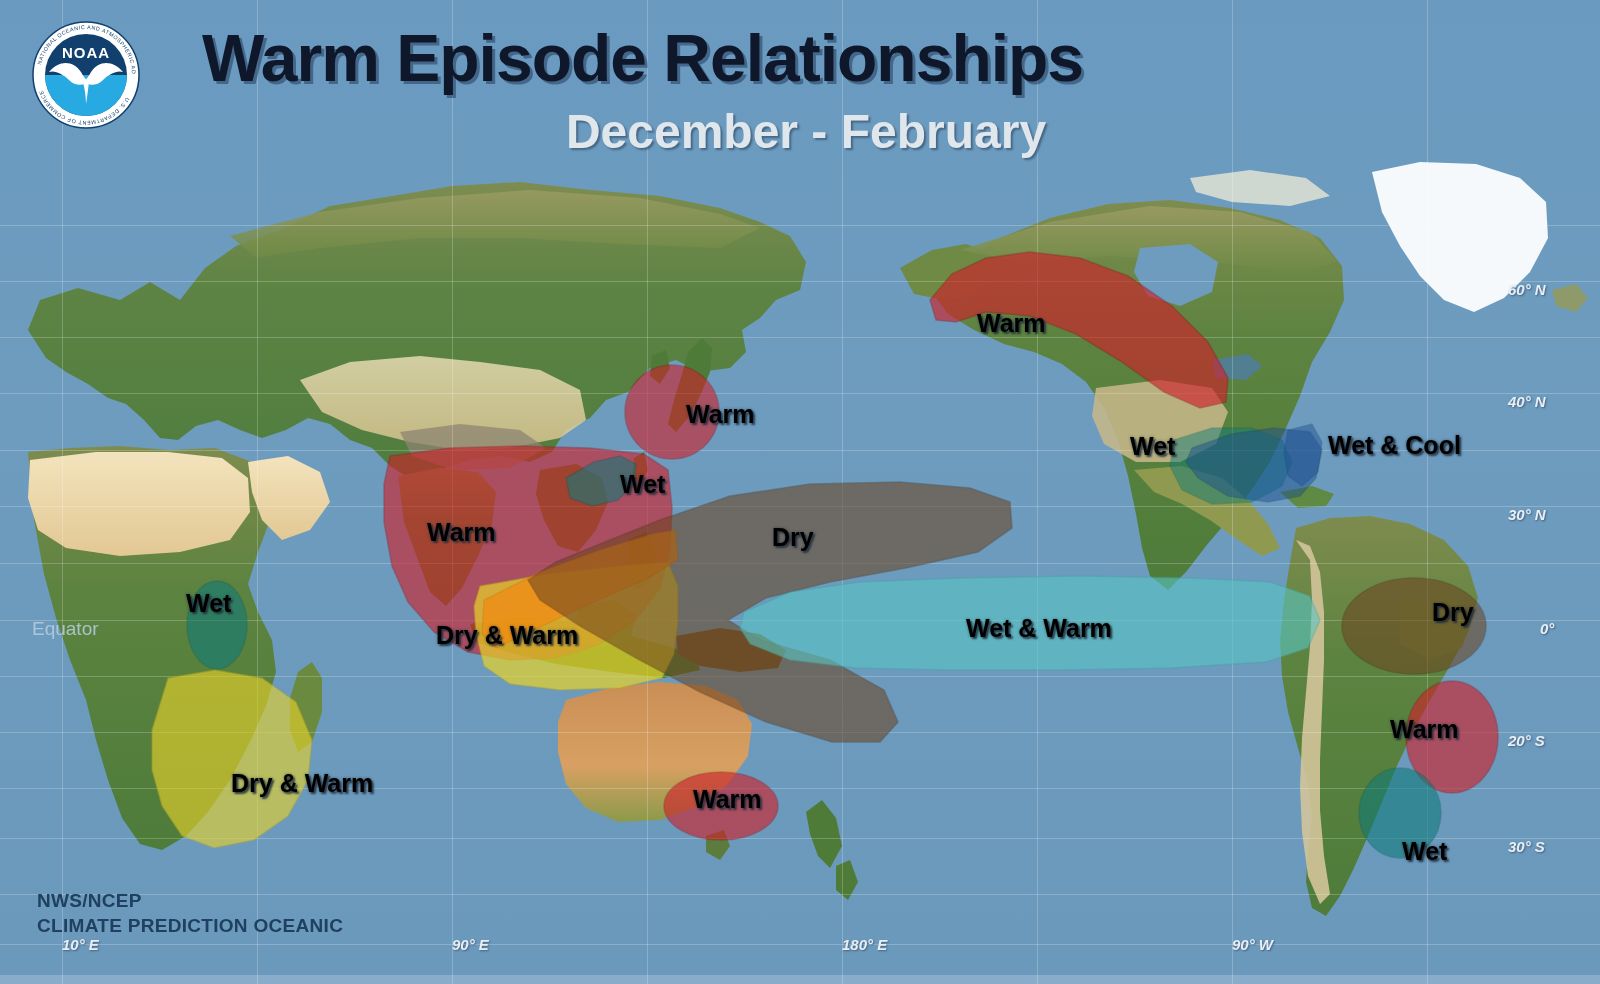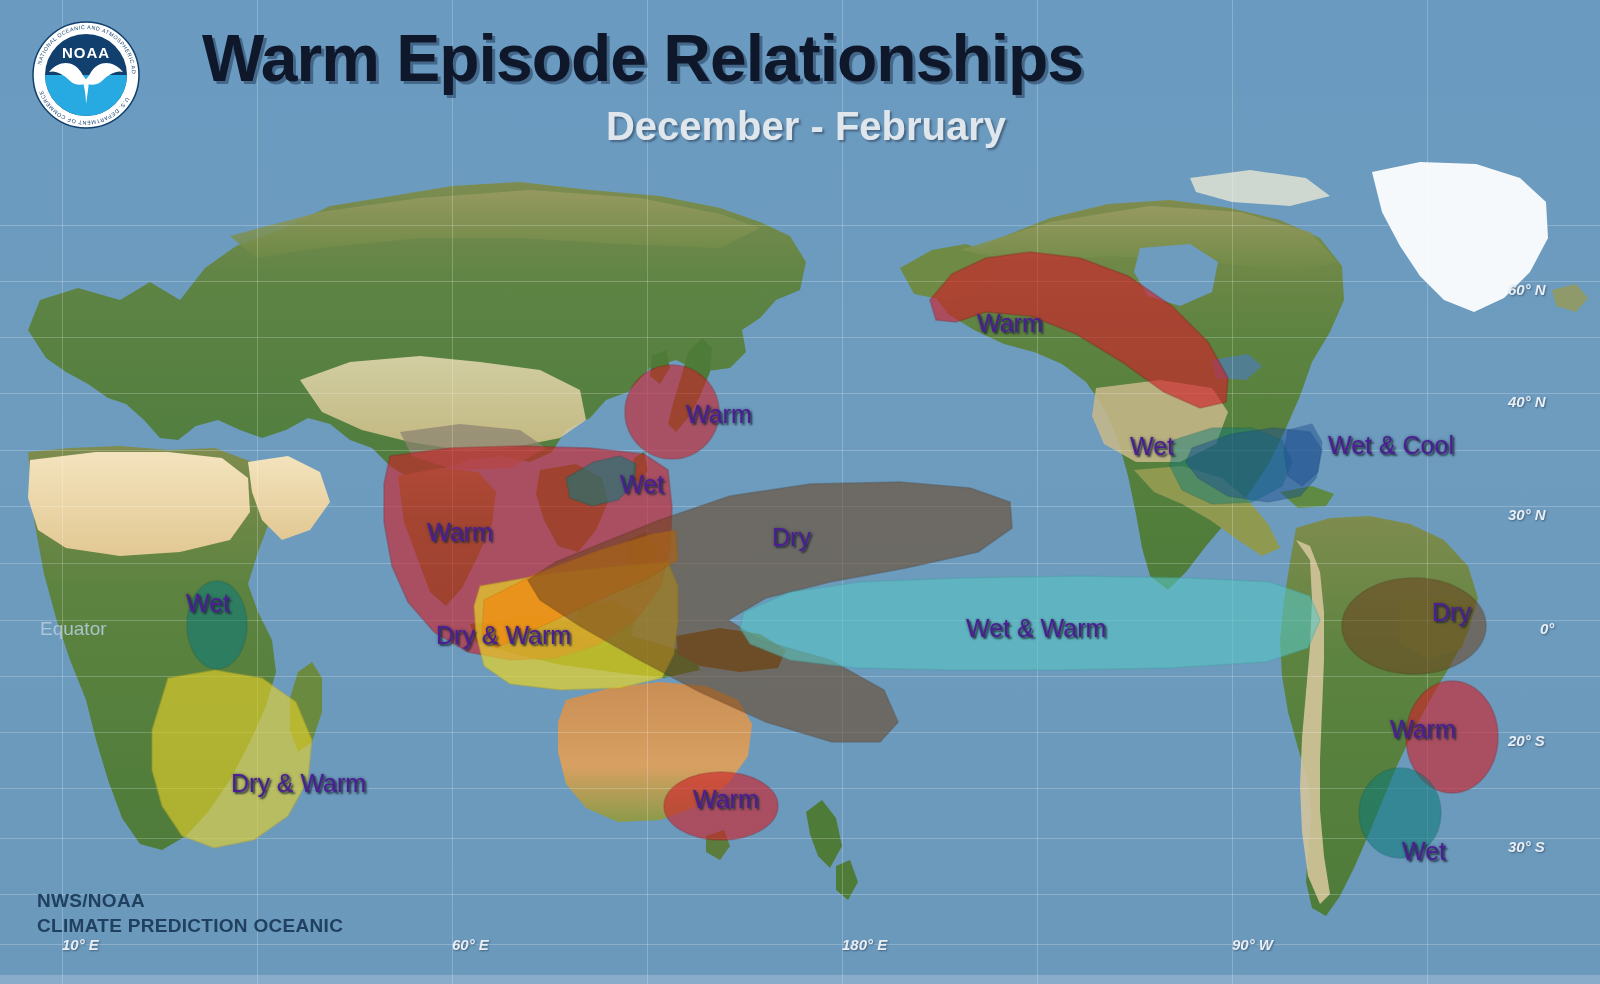--- a/index.html
+++ b/index.html
@@ -16,31 +16,31 @@
 
   
   #landsvg{position:absolute;left:0;top:0;width:1600px;height:984px;}
 
   
   .header{position:absolute;left:0;top:0;width:1600px;height:172px;z-index:40;}
   .title{position:absolute;left:202px;top:20px;width:1220px;
      font-size:66px;font-weight:bold;color:#0f172a;letter-spacing:-1px;
      text-shadow:3px 3px 0 rgba(20,40,70,.45);}
   .subtitle{position:absolute;left:196px;top:104px;width:1220px;text-align:center;
-     font-size:40px;font-weight:bold;color:#dfe6ec;
+     font-size:48px;font-weight:bold;color:#dfe6ec;
      text-shadow:2px 2px 2px rgba(40,60,85,.55);}
 
   
   .logo{position:absolute;left:31px;top:20px;width:110px;height:110px;}
 
   
   .blobs{position:absolute;left:0;top:0;width:1600px;height:984px;z-index:20;}
 
   
-  .lbl{position:absolute;z-index:30;color:#4c1d95;font-weight:normal;font-size:25px;
+  .lbl{position:absolute;z-index:30;color:#000000;font-weight:bold;font-size:25px;
      text-shadow:2px 2px 2px rgba(30,45,60,.85), 0 0 3px rgba(30,45,60,.6);
      white-space:nowrap;}
 
   
   .gtxt{position:absolute;z-index:30;color:#e8eef4;font-size:15px;font-weight:bold;
         text-shadow:1px 1px 2px rgba(40,60,85,.6);white-space:nowrap;font-style:italic;}
   .equator{position:absolute;z-index:30;color:#b9cfe0;font-size:19px;
         white-space:nowrap;opacity:.85;}
 
   
@@ -237,32 +237,32 @@
   <div class="lbl" style="left:772px;top:523px">Dry</div>
   <div class="lbl" style="left:693px;top:785px">Warm</div>
   <div class="lbl" style="left:966px;top:614px">Wet &amp; Warm</div>
   <div class="lbl" style="left:977px;top:309px">Warm</div>
   <div class="lbl" style="left:1130px;top:432px">Wet</div>
   <div class="lbl" style="left:1328px;top:431px">Wet &amp; Cool</div>
   <div class="lbl" style="left:1432px;top:598px">Dry</div>
   <div class="lbl" style="left:1390px;top:715px">Warm</div>
   <div class="lbl" style="left:1402px;top:837px">Wet</div>
 
-  <div class="equator" style="left:40px;top:618px">Equator</div>
+  <div class="equator" style="left:32px;top:618px">Equator</div>
 
   <div class="gtxt" style="left:62px;top:936px">10° E</div>
-  <div class="gtxt" style="left:452px;top:936px">60° E</div>
+  <div class="gtxt" style="left:452px;top:936px">90° E</div>
   <div class="gtxt" style="left:842px;top:936px">180° E</div>
   <div class="gtxt" style="left:1232px;top:936px">90° W</div>
 
   <div class="gtxt" style="left:1508px;top:281px">60° N</div>
   <div class="gtxt" style="left:1508px;top:393px">40° N</div>
   <div class="gtxt" style="left:1508px;top:506px">30° N</div>
   <div class="gtxt" style="left:1540px;top:620px">0°</div>
   <div class="gtxt" style="left:1508px;top:732px">20° S</div>
   <div class="gtxt" style="left:1508px;top:838px">30° S</div>
 
   <div class="credit">
-    <div>NWS/NOAA</div>
+    <div>NWS/NCEP</div>
     <div>CLIMATE PREDICTION OCEANIC</div>
   </div>
 
 </div>
 
 </body></html>

